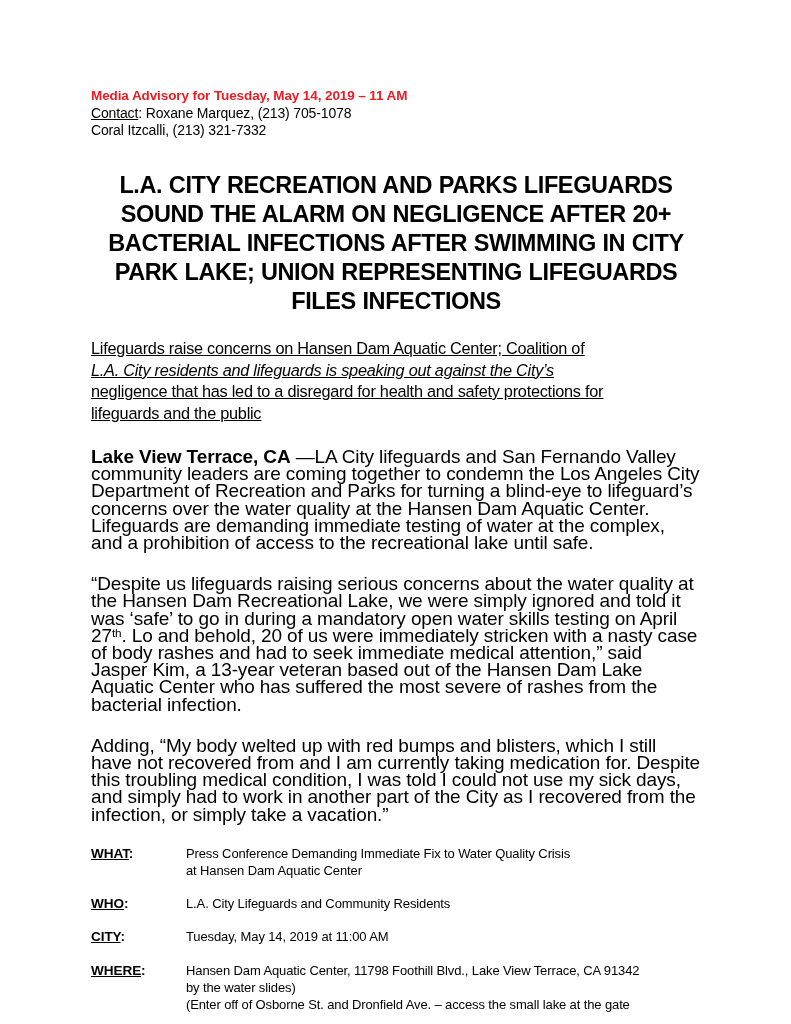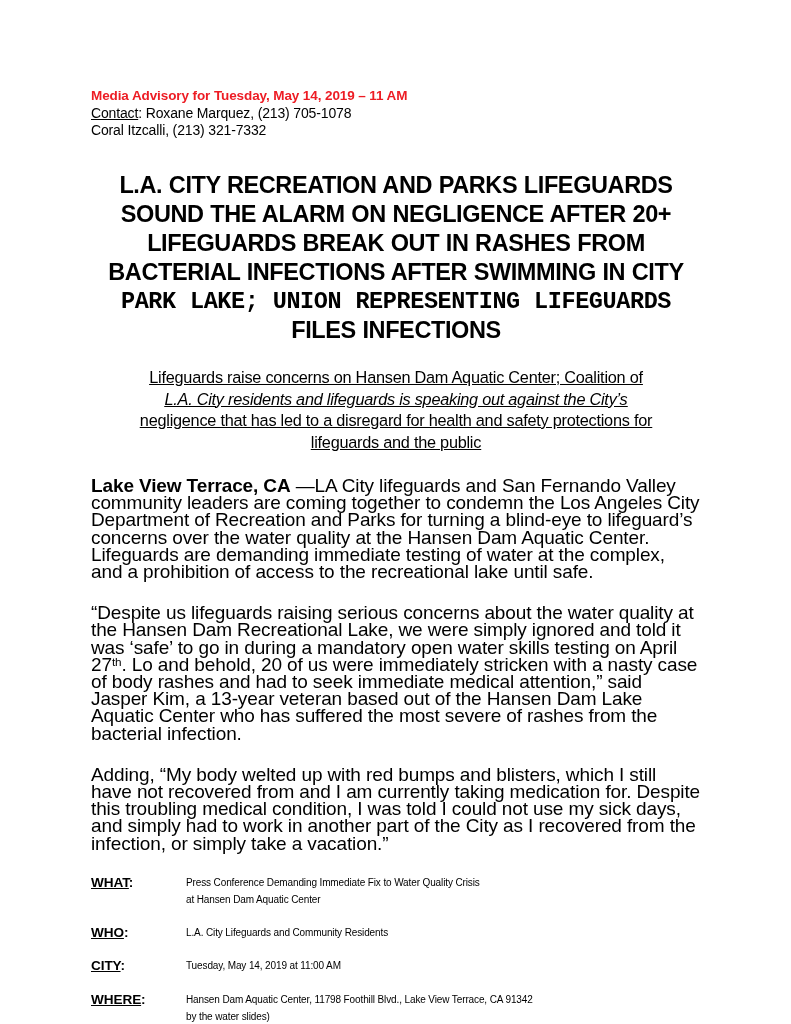--- a/index.html
+++ b/index.html
@@ -52,21 +52,21 @@
     font-size: 23.5px;
     font-weight: bold;
     line-height: 29px;
     letter-spacing: -0.4px;
     word-spacing: 0.5px;
   }
 
   
   .subheadline {
     margin: 22px 0 0 0;
-    text-align: center;
+    text-align: left;
     font-size: 16.3px;
     line-height: 21.5px;
     letter-spacing: -0.25px;
     text-decoration: underline;
   }
   .subheadline span {
     text-decoration: underline;
     text-underline-offset: 1px;
   }
   .subheadline .sub-italic {
@@ -115,21 +115,21 @@
     line-height: 17.2px;
     font-weight: bold;
     letter-spacing: -0.1px;
     white-space: nowrap;
   }
   .detail-label .lbl {
     text-decoration: underline;
   }
   .detail-value {
     flex: 1 1 auto;
-    font-size: 10px;
+    font-size: 13px;
     line-height: 17.2px;
     letter-spacing: -0.12px;
   }
   .detail-value .vline {
     display: block;
     white-space: nowrap;
   }
 </style>
 </head>
 <body>
@@ -141,23 +141,22 @@
       <p class="advisory-line" style="color: rgb(237, 28, 36);">Media Advisory for Tuesday, May 14, 2019 – 11 AM</p>
       <p class="contact-line">
         <span class="contact-label">Contact</span><span>: </span><span>Roxane Marquez, (213) 705-1078</span>
       </p>
       <p class="contact-line">Coral Itzcalli, (213) 321-7332</p>
     </div>
 
     <h1 class="headline">
       <span style="display: block;">L.A. CITY RECREATION AND PARKS LIFEGUARDS</span>
       <span style="display: block;">SOUND THE ALARM ON NEGLIGENCE AFTER 20+</span>
-      <span style="display: block;">LIFEGUARDS BREAK OUT IN RASHES FROM</span>
       <span style="display: block;">BACTERIAL INFECTIONS AFTER SWIMMING IN CITY</span>
-      <span style="display: block; font-family: Liberation Mono, monospace;">PARK LAKE; UNION REPRESENTING LIFEGUARDS</span>
+      <span style="display: block;">PARK LAKE; UNION REPRESENTING LIFEGUARDS</span>
       <span style="display: block;">FILES INFECTIONS</span>
     </h1>
 
     <div class="subheadline">
       <span style="display: block;">Lifeguards raise concerns on Hansen Dam Aquatic Center; Coalition of</span>
       <span class="sub-italic" style="display: block;">L.A. City residents and lifeguards is speaking out against the City’s</span>
       <span style="display: block;">negligence that has led to a disregard for health and safety protections for</span>
       <span style="display: block;">lifeguards and the public</span>
     </div>
 

